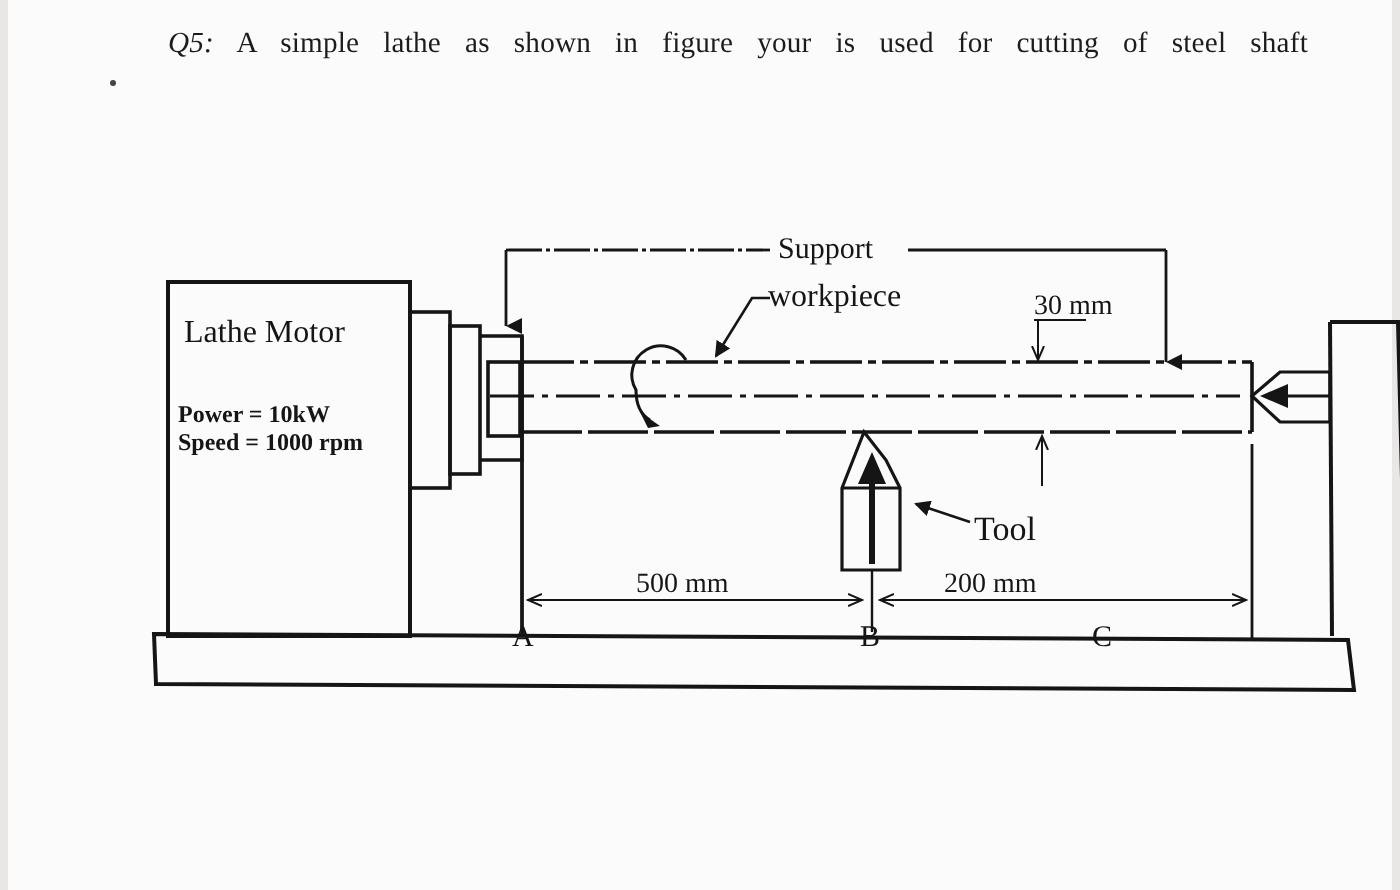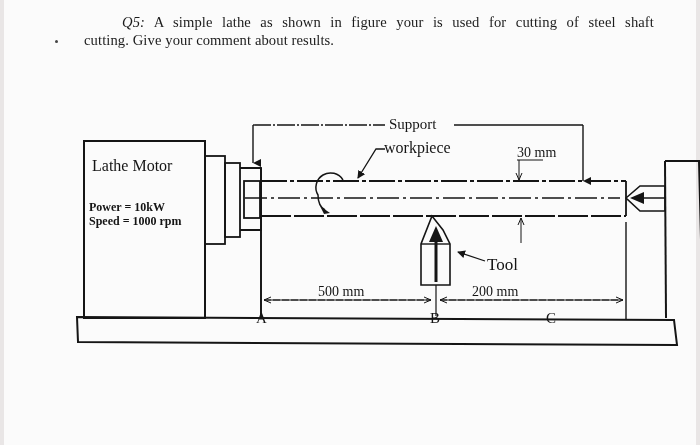--- a/index.html
+++ b/index.html
@@ -37,21 +37,20 @@
       display: block;
       white-space: nowrap;
       text-align: justify;
       text-align-last: justify;
     }
     .question .line.last {
       text-align-last: left;
     }
     .question .qnum {
       font-style: italic;
-      margin-left: 38px;
     }
     .question b {
       font-weight: bold;
     }
     .bullet {
       position: absolute;
       left: 55px;
       top: 40px;
       width: 3px;
       height: 3px;
@@ -70,21 +69,20 @@
   </style>
 </head>
 <body>
 
 <div class="page"></div>
 
 <span class="bullet"></span>
 
 <div class="question">
   <span class="line"><span class="qnum">Q5:</span> <span>A simple lathe as shown in figure your is used for cutting of steel shaft</span></span>
-  <span class="line last"><span>cutting. Give your comment about results.</span></span>
 </div>
 
 <svg class="diagram" width="700" height="445" viewBox="0 0 700 445">
   <defs>
     <marker id="arrowDown" markerWidth="10" markerHeight="10" refX="5" refY="9" orient="auto" markerUnits="userSpaceOnUse">
       <path d="M1,1 L5,9 L9,1 Z" fill="#151515"></path>
     </marker>
     <marker id="arrowHead" markerWidth="8" markerHeight="8" refX="7" refY="4" orient="auto" markerUnits="userSpaceOnUse">
       <path d="M0,0 L8,4 L0,8 Z" fill="#151515"></path>
     </marker>

